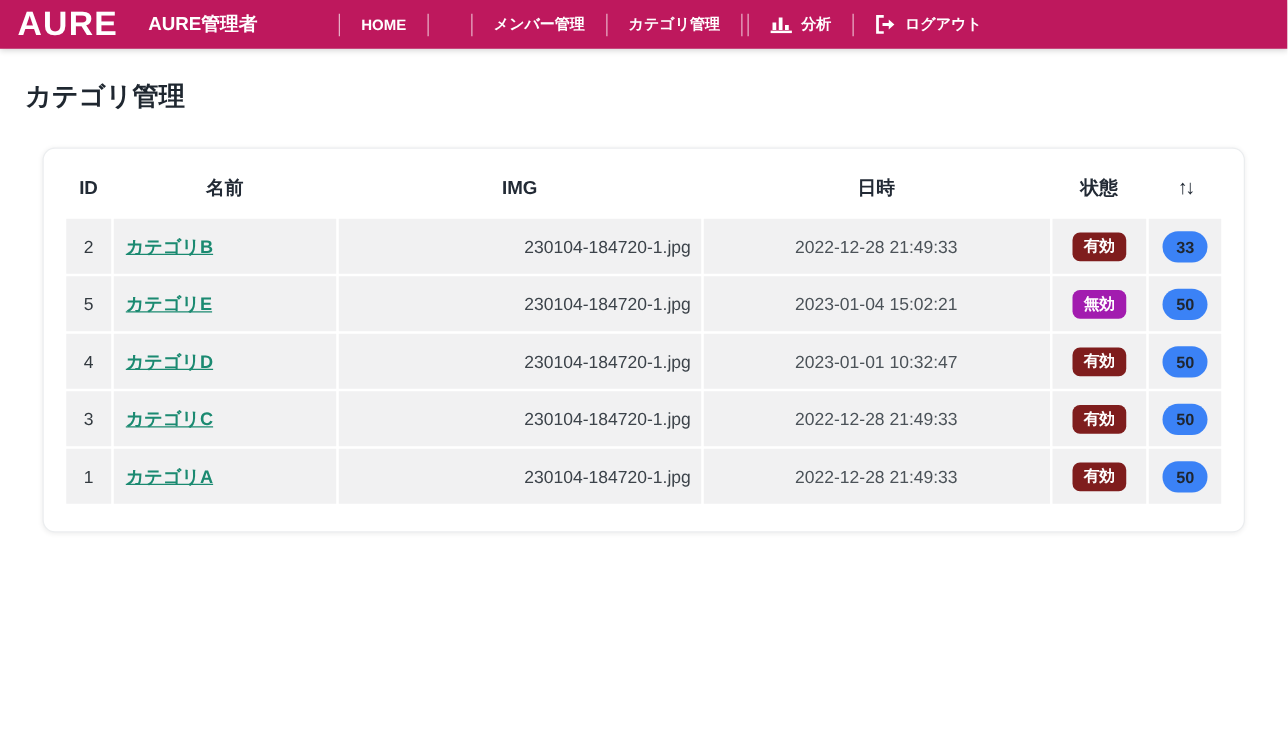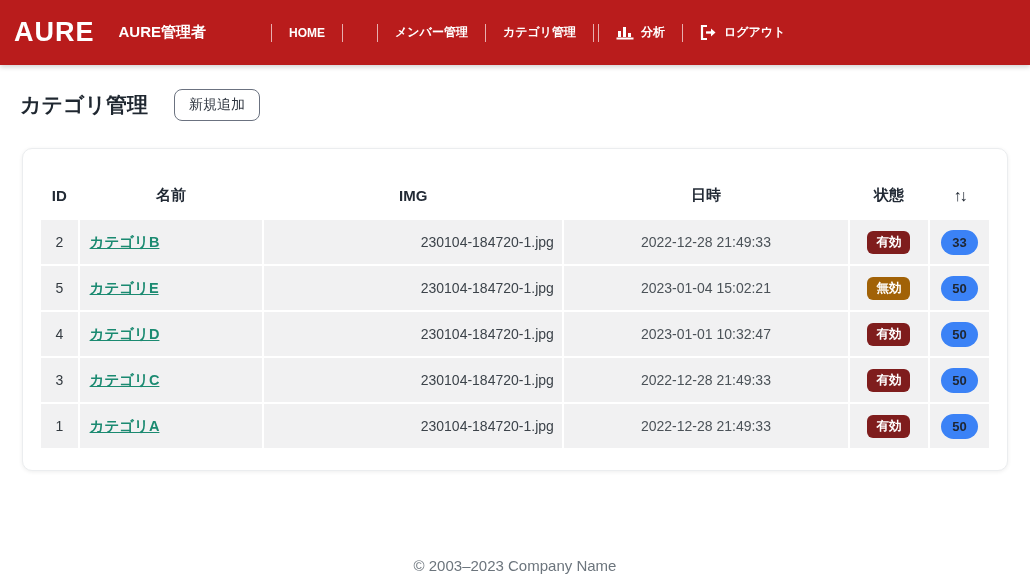--- a/index.html
+++ b/index.html
@@ -5,22 +5,22 @@
   * { margin: 0; padding: 0; box-sizing: border-box; }
   html, body { width: 1030px; height: 586px; overflow: hidden; }
   body {
     font-family: "Liberation Sans", "DejaVu Sans", sans-serif;
     background: #ffffff;
     color: #212b36;
   }
 
   
   .navbar {
-    height: 65px;
-    background: #b91c1c;
+    height: 39px;
+    background: #be185d;
     display: flex;
     align-items: center;
     padding: 0 14px;
     box-shadow: 0 2px 5px rgba(0,0,0,0.18);
     position: relative;
     z-index: 2;
   }
   .logo {
     color: #ffffff;
     font-size: 27px;
@@ -76,26 +76,26 @@
     border-radius: 8px;
     padding: 6px 14px;
     font-size: 14px;
     color: #2f3640;
     font-family: inherit;
     cursor: pointer;
   }
 
   
   .card {
-    margin: 27px 22px 0;
+    margin: 27px 34px 0;
     background: #ffffff;
     border: 1px solid #ebedef;
     border-radius: 10px;
     box-shadow: 0 1px 4px rgba(0,0,0,0.07);
-    padding: 20px 16px 20px;
+    padding: 5px 16px 20px;
   }
   table.cat-table {
     width: 100%;
     border-collapse: separate;
     border-spacing: 2px;
     table-layout: fixed;
   }
   .cat-table col.c-id     { width: 3.9%; }
   .cat-table col.c-name   { width: 19.5%; }
   .cat-table col.c-img    { width: 31.7%; }
@@ -134,21 +134,21 @@
     display: inline-block;
     min-width: 40px;
     padding: 4px 9px;
     border-radius: 6px;
     color: #ffffff;
     font-size: 12.5px;
     font-weight: 700;
     line-height: 1.2;
   }
   .badge[data-status="active"]   { background: #7f1d1d; }
-  .badge[data-status="inactive"] { background: #a16207; }
+  .badge[data-status="inactive"] { background: #a21caf; }
   .order-pill {
     display: inline-block;
     background: #3b82f6;
     border-radius: 13px;
     padding: 5px 11px;
     font-size: 13px;
     font-weight: 700;
     color: #1f2630;
   }
 
@@ -214,21 +214,20 @@
           <path d="M11 3.5 L15.5 7.5 L11 11.5 Z" fill="#ffffff"></path>
         </svg>
       </span>
       <span>ログアウト</span>
     </a>
   </div>
 </nav>
 
 <div class="page-head">
   <h1 class="page-title">カテゴリ管理</h1>
-  <button class="add-btn">新規追加</button>
 </div>
 
 <div class="card">
   <table class="cat-table">
     <colgroup>
       <col class="c-id">
         <col class="c-name">
         <col class="c-img">
       <col class="c-date">
         <col class="c-status">
@@ -283,14 +282,13 @@
         <td class="cell-img">230104-184720-1.jpg</td>
         <td class="cell-date">2022-12-28 21:49:33</td>
         <td><span class="badge" data-status="active">有効</span></td>
         <td><span class="order-pill">50</span></td>
       </tr>
     </tbody>
   </table>
 </div>
 
 <div class="footer">
-  <div class="copyright">© 2003–2023 Company Name</div>
 </div>
 
 </body></html>

